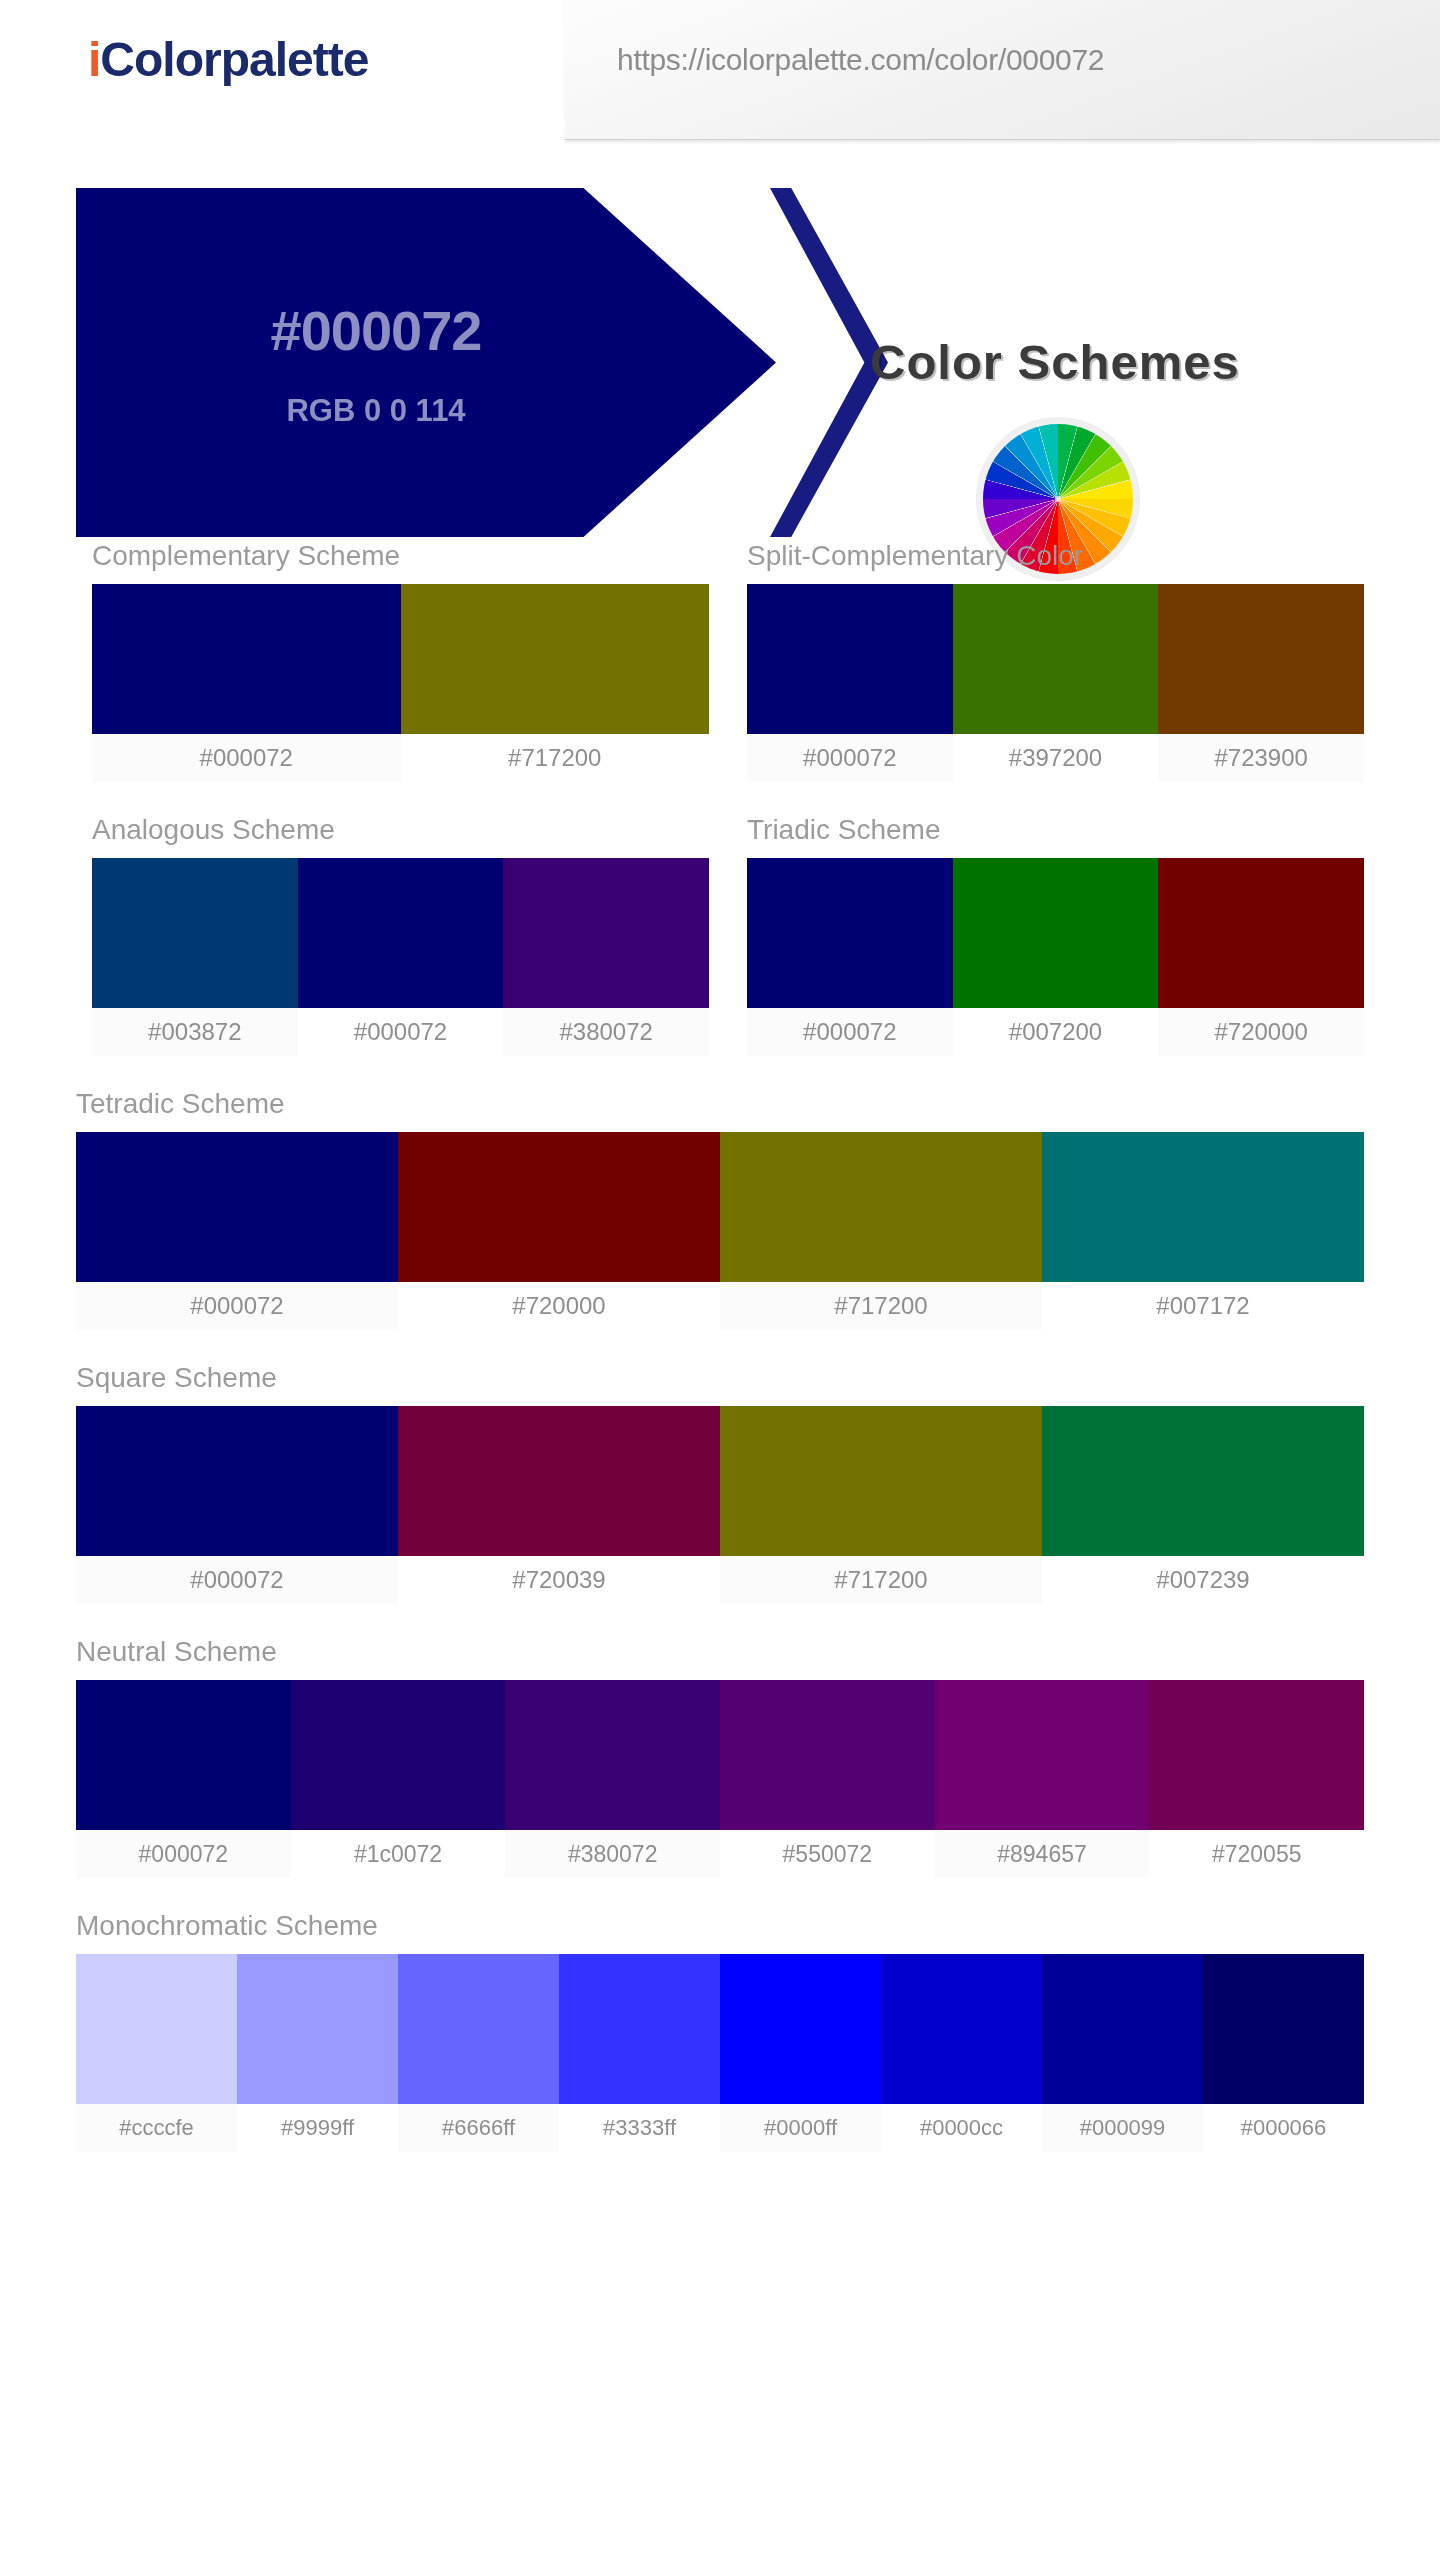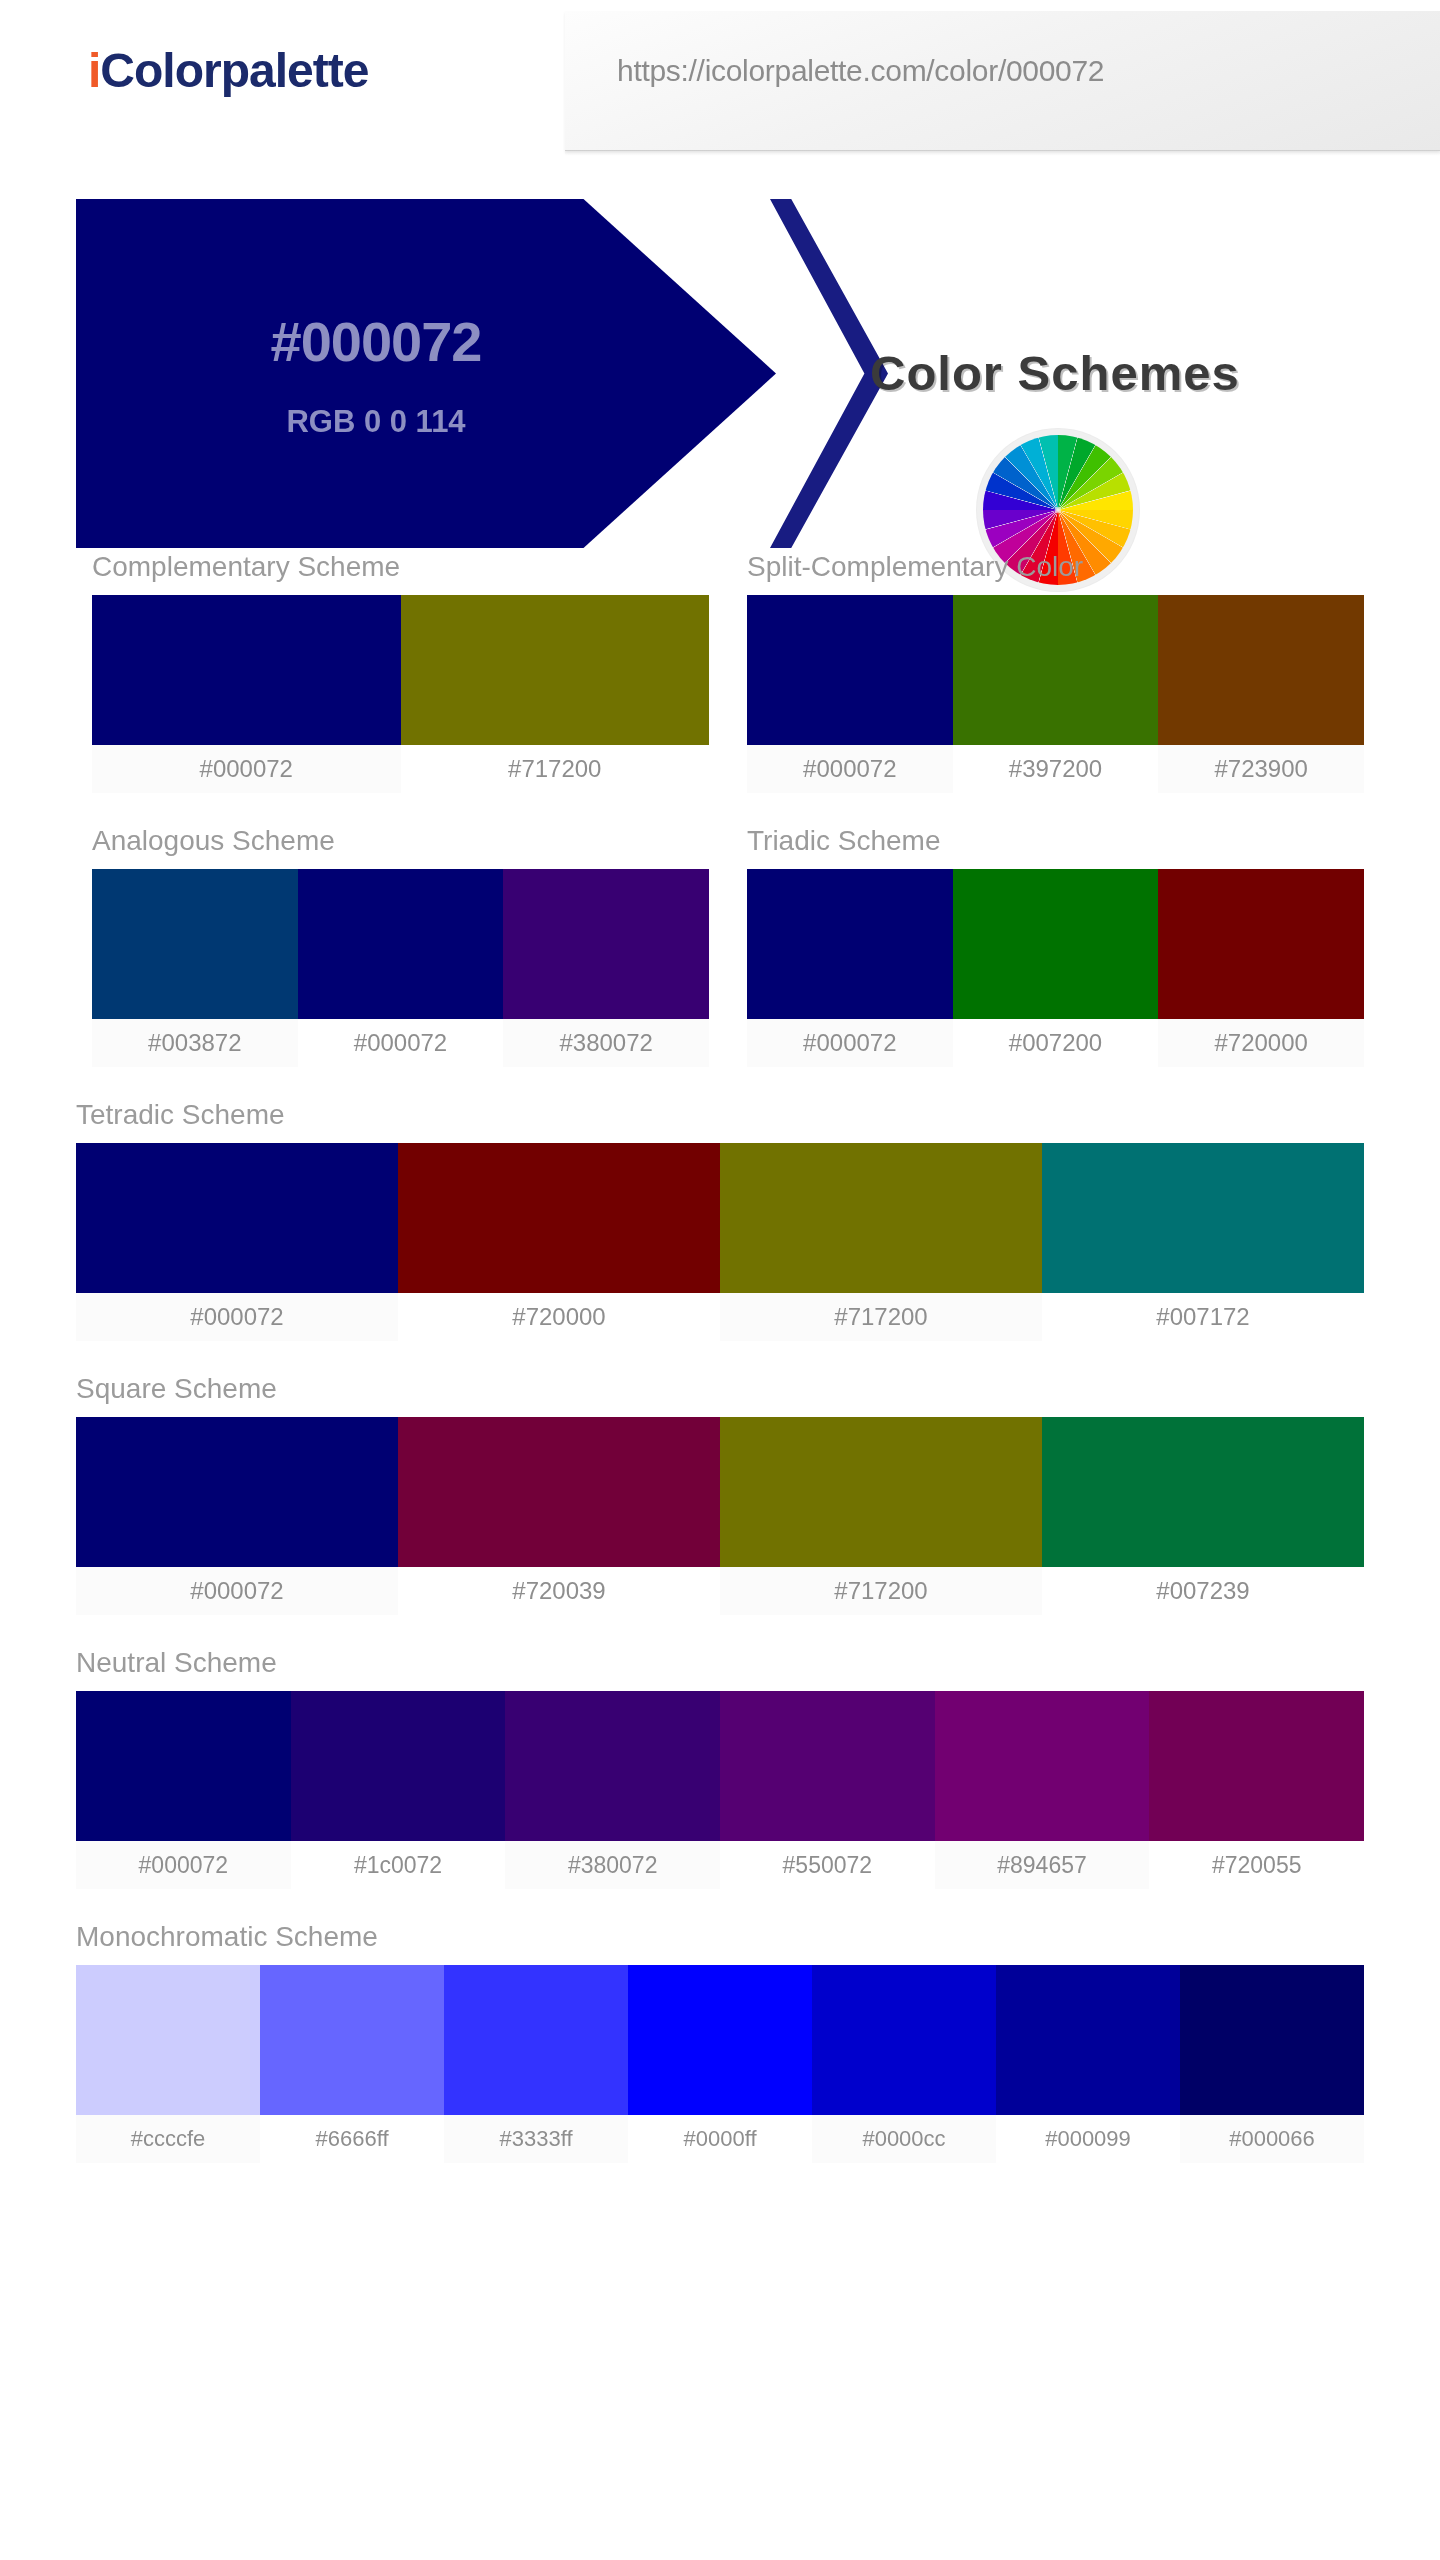--- a/index.html
+++ b/index.html
@@ -10,21 +10,20 @@
     font-family: "Liberation Sans", sans-serif;
     overflow: hidden;
   }
 
   
   .site-header {
     position: relative;
     width: 1440px;
     height: 148px;
     background: #ffffff;
-    margin-top: 11px;
   }
   .header-panel {
     position: absolute;
     left: 565px; top: 0;
     width: 875px; height: 140px;
     background: linear-gradient(160deg, #fdfdfd 0%, #f3f3f3 45%, #e9e9e9 100%);
     border-bottom: 1px solid #d8d8d8;
     box-shadow: 0 2px 3px rgba(0,0,0,0.07);
   }
   .header-panel::after {
@@ -356,20 +355,24 @@
       </div>
     </div>
     <div class="scheme">
       <div class="scheme-title">Monochromatic Scheme</div>
       <div class="swatches mono">
         <div class="swatch-col">
           <div class="swatch-color" style="background: rgb(204, 204, 254);"></div>
           <div class="swatch-label">#ccccfe</div>
         </div>
         <div class="swatch-col">
+          <div class="swatch-color" style="background: rgb(153, 153, 255);"></div>
+          <div class="swatch-label">#9999ff</div>
+        </div>
+        <div class="swatch-col">
           <div class="swatch-color" style="background: rgb(102, 102, 255);"></div>
           <div class="swatch-label">#6666ff</div>
         </div>
         <div class="swatch-col">
           <div class="swatch-color" style="background: rgb(51, 51, 255);"></div>
           <div class="swatch-label">#3333ff</div>
         </div>
         <div class="swatch-col">
           <div class="swatch-color" style="background: rgb(0, 0, 255);"></div>
           <div class="swatch-label">#0000ff</div>

